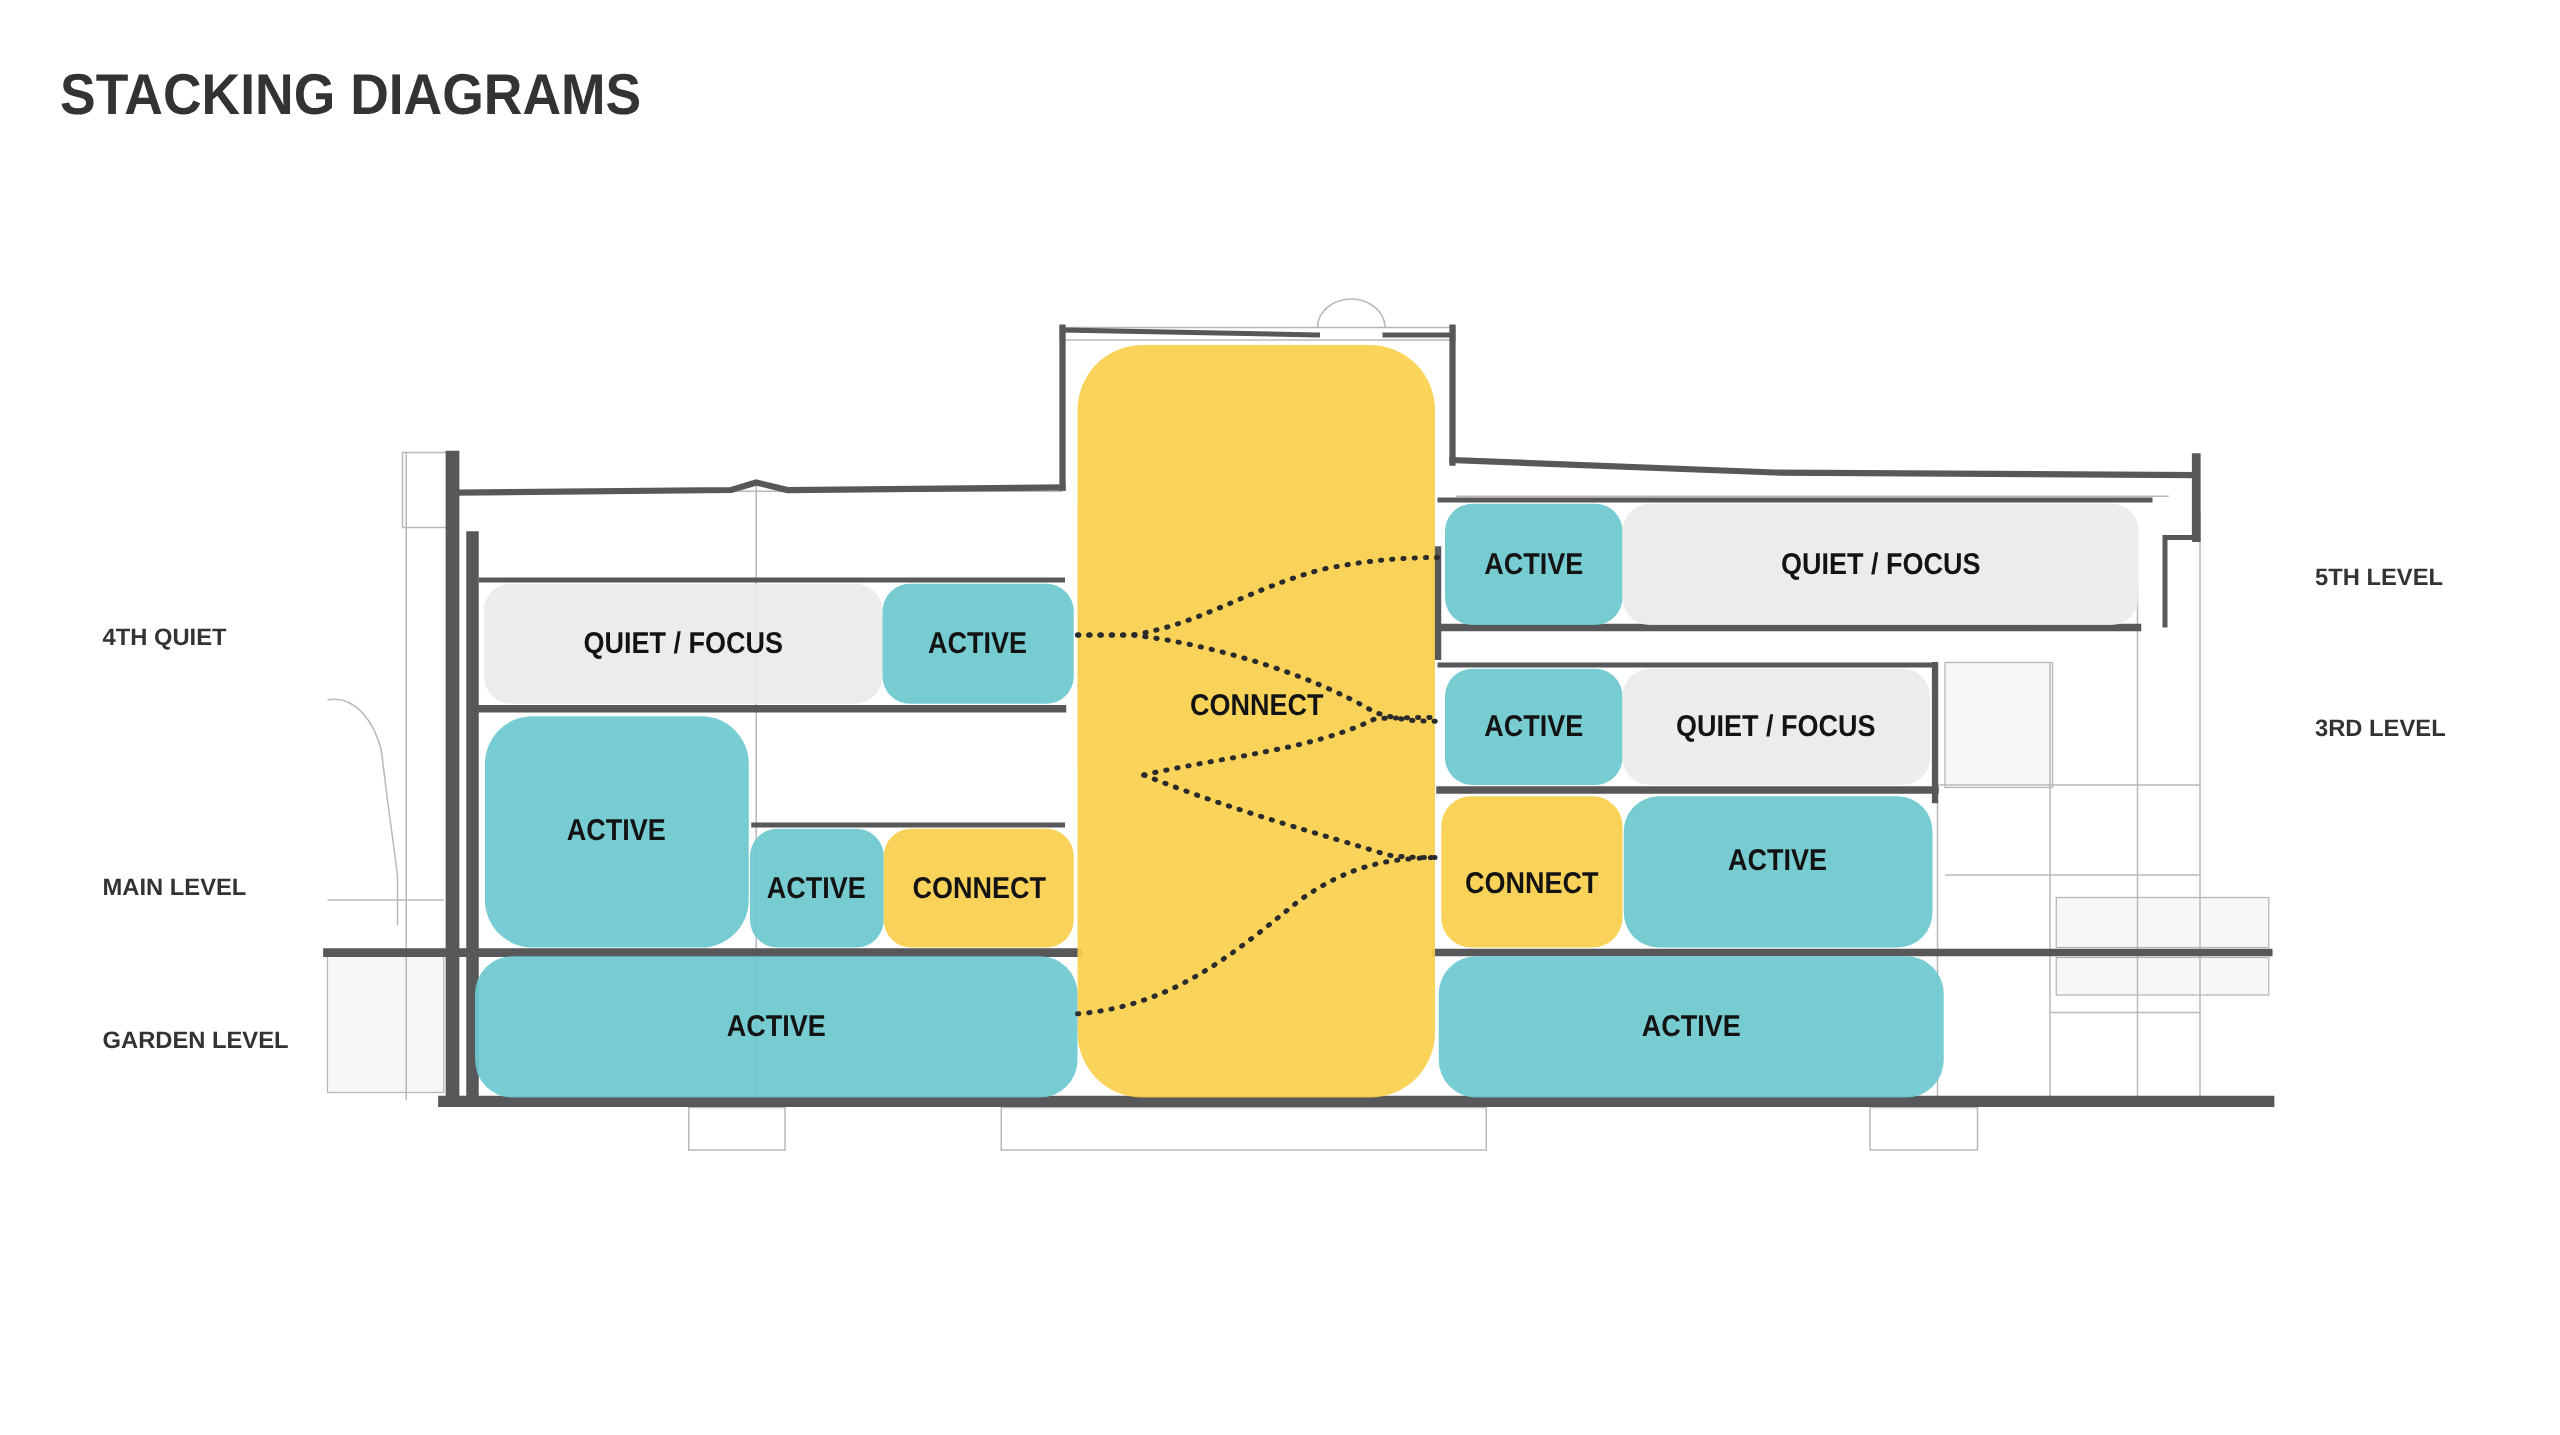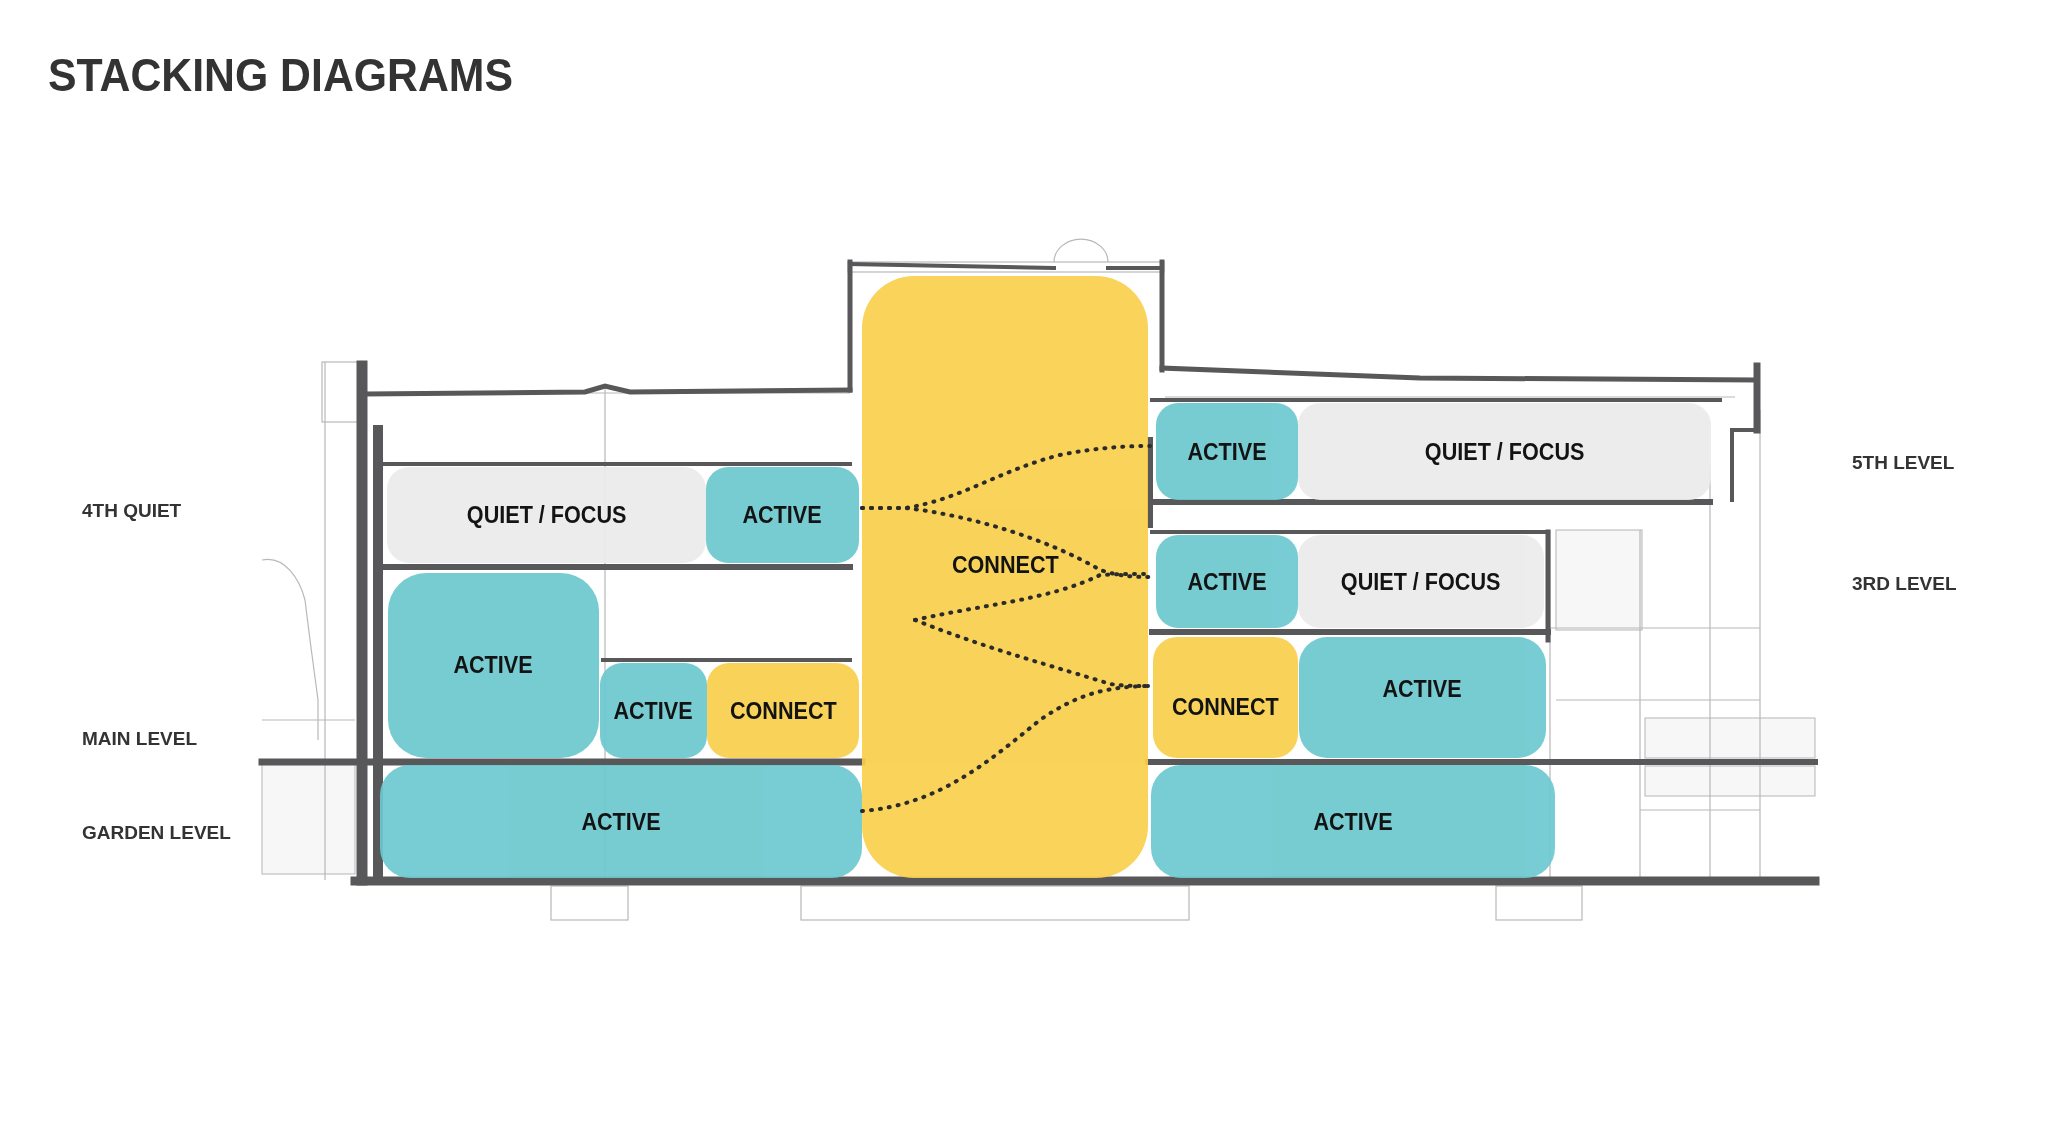--- a/index.html
+++ b/index.html
@@ -14,21 +14,21 @@
   .connect{background:#f8cf4c;}
   .tower{border-radius:52px;}
   .dots{position:absolute;left:0;top:0;pointer-events:none;}
 </style>
 </head>
 <body>
 
 <div class="title">STACKING DIAGRAMS</div>
 
 <div class="lvl" style="left:82px;top:500px;">4TH QUIET</div>
-<div class="lvl" style="left:82px;top:728px;">MAIN LEVEL</div>
+<div class="lvl" style="left:82px;top:700px;">MAIN LEVEL</div>
 <div class="lvl" style="left:82px;top:822px;">GARDEN LEVEL</div>
 <div class="lvl" style="left:1852px;top:452px;">5TH LEVEL</div>
 <div class="lvl" style="left:1852px;top:573px;">3RD LEVEL</div>
 
 <svg class="lines" width="2048" height="1148">
 
   <g fill="#f7f7f7" stroke="#b5b5b5" stroke-width="1">
     <rect x="262" y="764" width="93" height="110"></rect>
     <rect x="1645" y="718" width="170" height="40"></rect>
     <rect x="1645" y="766" width="170" height="30"></rect>

